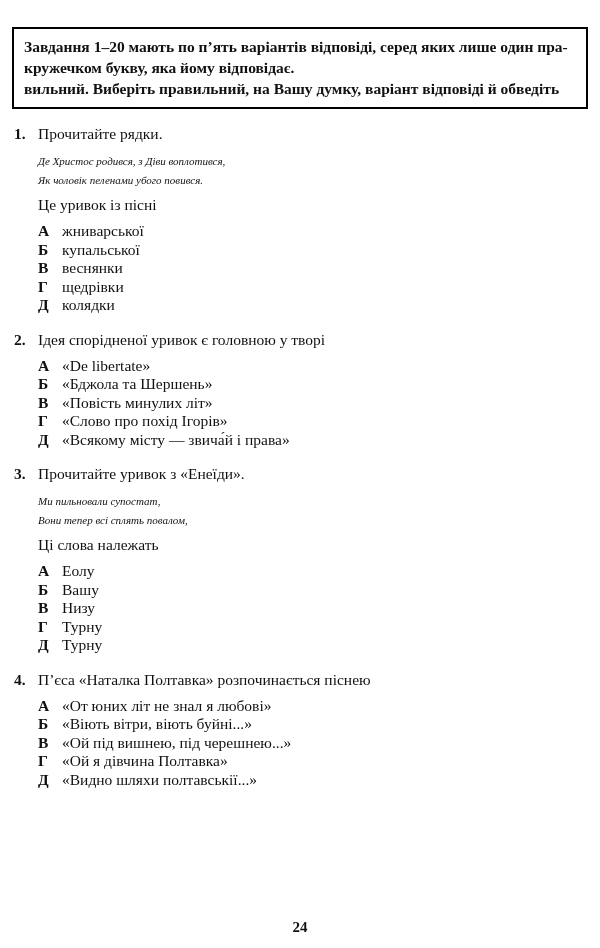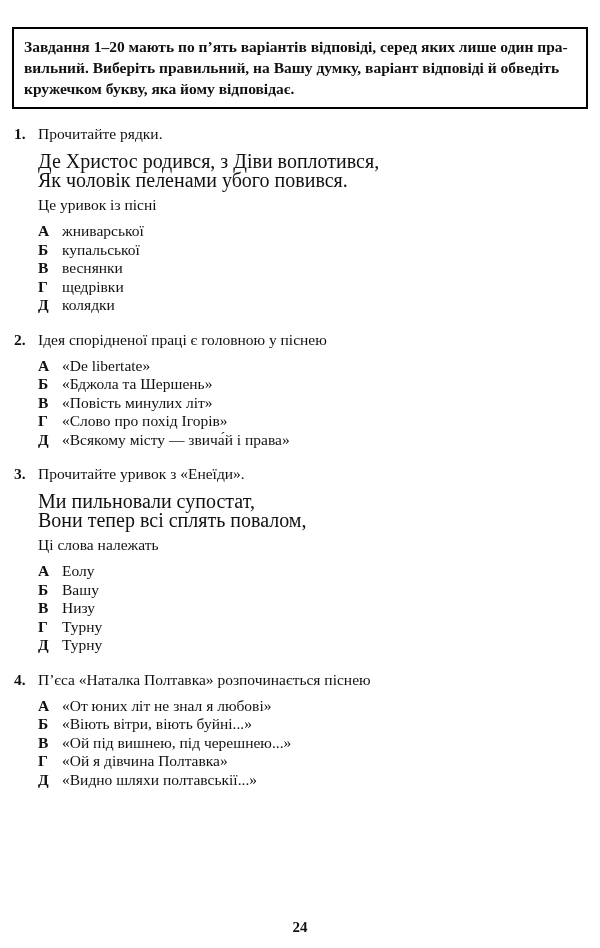--- a/index.html
+++ b/index.html
@@ -52,22 +52,23 @@
   .questions { margin-top: 6px; padding-left: 2px; }
   .question { margin-top: 15px; }
   .q-head { display: flex; font-size: 15.5px; line-height: 19px; }
   .q-num {
     font-weight: bold;
     width: 24px;
     flex: 0 0 24px;
   }
   .q-prompt { flex: 1; }
   .verse {
+    font-style: italic;
     margin: 9px 0 0 24px;
-    font-size: 20px;
+    font-size: 11px;
     line-height: 18.5px;
   }
   .followup {
     margin: 6px 0 0 24px;
     font-size: 15.5px;
     line-height: 19px;
   }
   .options { margin: 8px 0 0 24px; }
   .option { display: flex; font-size: 15.5px; line-height: 18.5px; }
   .opt-letter {
@@ -88,22 +89,22 @@
   }
 </style>
 </head>
 <body>
 
 <div class="page">
 
 
   <div class="rules-box">
     <div>Завдання 1–20 мають по п’ять варіантів відповіді, серед яких лише один пра-</div>
+    <div>кружечком букву, яка йому відповідає.</div>
     <div>вильний. Виберіть правильний, на Вашу думку, варіант відповіді й обведіть</div>
-    <div>кружечком букву, яка йому відповідає.</div>
   </div>
 
   <div class="questions">
 
     <div class="question">
       <div class="q-head">
         <span class="q-num">1.</span>
         <span class="q-prompt">Прочитайте рядки.</span>
       </div>
       <div class="verse">
@@ -131,21 +132,21 @@
         <div class="option">
           <span class="opt-letter">Д</span>
           <span class="opt-text">колядки</span>
         </div>
       </div>
     </div>
 
     <div class="question">
       <div class="q-head">
         <span class="q-num">2.</span>
-        <span class="q-prompt">Ідея спорідненої праці є головною у піснею</span>
+        <span class="q-prompt">Ідея спорідненої уривок є головною у творі</span>
       </div>
       <div class="options">
         <div class="option">
           <span class="opt-letter">А</span>
           <span class="opt-text">«De libertate»</span>
         </div>
         <div class="option">
           <span class="opt-letter">Б</span>
           <span class="opt-text">«Бджола та Шершень»</span>
         </div>

